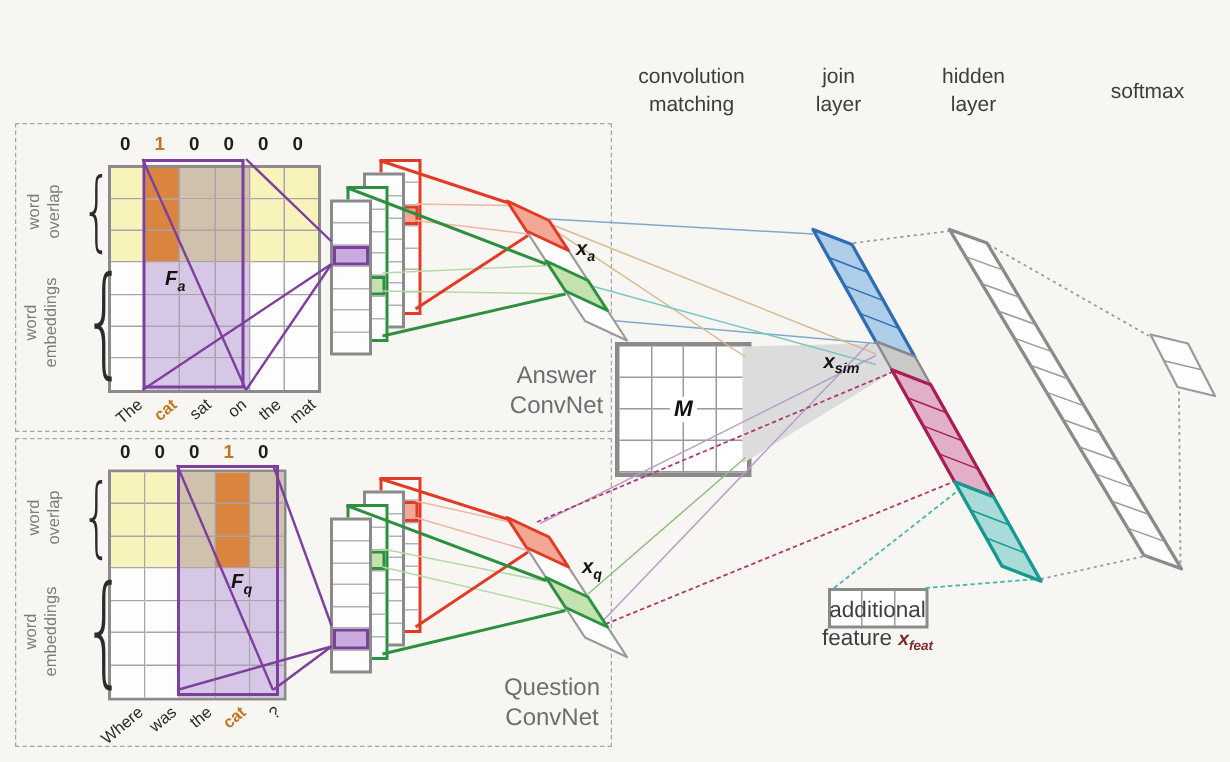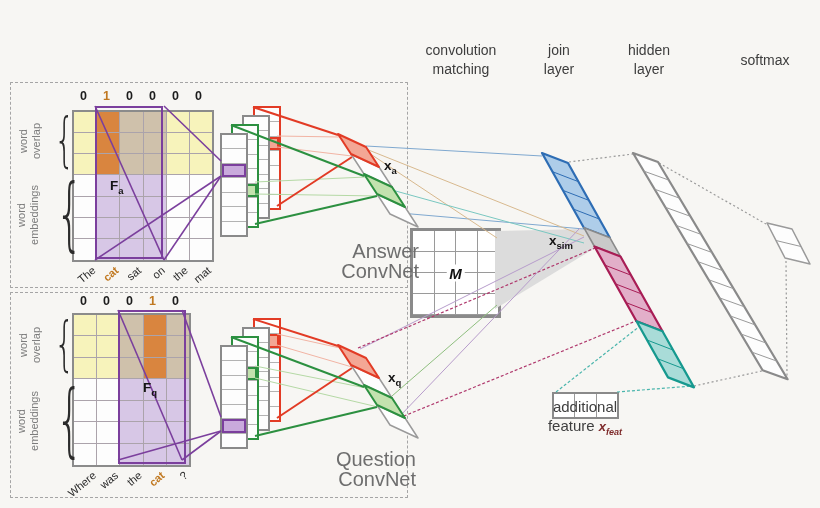--- a/index.html
+++ b/index.html
@@ -31,22 +31,22 @@
          font-family:"DejaVu Sans",sans-serif;font-weight:200;}
   
   .fcol{display:flex;flex-direction:column;width:24px;height:100px;background:#fdfdfd;z-index:2;}
   .fcol .fcell{flex:1;border-top:1px solid #b3b3b3;}
   .fcol .fcell:first-child{border-top:none;}
   .b-red{border:2px solid #e23b25;} .b-green{border:2px solid #2c9040;}
   .b-gray{border:2px solid #8a8a8a;}
   .hl-purple{background:#c9aadc;box-shadow:inset 0 0 0 2px #7b3f9d;}
   .hl-green{background:#c3e2ae;box-shadow:inset 0 0 0 2px #2c9040;}
   .hl-salmon{background:#f3a795;box-shadow:inset 0 0 0 2px #e23b25;}
-  .cap{text-align:right;font-size:20px;line-height:20px;color:#6e6e6e;z-index:8;}
-  .xlab{font-size:13.5px;font-weight:bold;color:#141414;z-index:9;}
+  .cap{text-align:center;font-size:16px;line-height:20px;color:#6e6e6e;z-index:8;}
+  .xlab{font-size:13.5px;font-weight:bold;font-style:italic;color:#141414;z-index:9;}
   .xlab sub{font-size:9.5px;}
   
   .Mbox{border:3px solid #8a8a8a;background:#fff;display:flex;flex-direction:column;z-index:2;}
   .Mrow{display:flex;flex:1}
   .Mcell{flex:1;border-right:1px solid #9a9a9a;border-bottom:1px solid #9a9a9a;}
   .Mcell:last-child{border-right:none}.Mrow:last-child .Mcell{border-bottom:none}
   .Mlab{position:absolute;left:50%;top:50%;transform:translate(-50%,-50%);background:#fff;
         padding:0 3px;font-size:15px;font-weight:bold;font-style:italic;color:#111;}
   .featbox{border:2.5px solid #8a8a8a;background:#fff;display:flex;z-index:2;}
   .featbox .fc{flex:1;border-right:1px solid #9a9a9a;}
@@ -254,21 +254,21 @@
       </div>
       <div class="mrow">
         <div class="mcell c-w"></div>
         <div class="mcell c-w"></div>
         <div class="mcell c-l"></div>
         <div class="mcell c-l"></div>
         <div class="mcell c-l"></div>
       </div>
     </div>
   <div class="abs pwin" style="left:118px;top:310px;width:64px;height:150px"></div>
-  <div class="abs xlab" style="left:143px;top:380px"><span>F</span><sub>q</sub></div>
+  <div class="abs xlab" style="left:154px;top:380px"><span>F</span><sub>q</sub></div>
   <div class="abs words" style="left:72px;top:466px;width:115px">
       <div class="wcell">
         <span>Where</span>
       </div>
       <div class="wcell">
         <span>was</span>
       </div>
       <div class="wcell">
         <span>the</span>
       </div>

